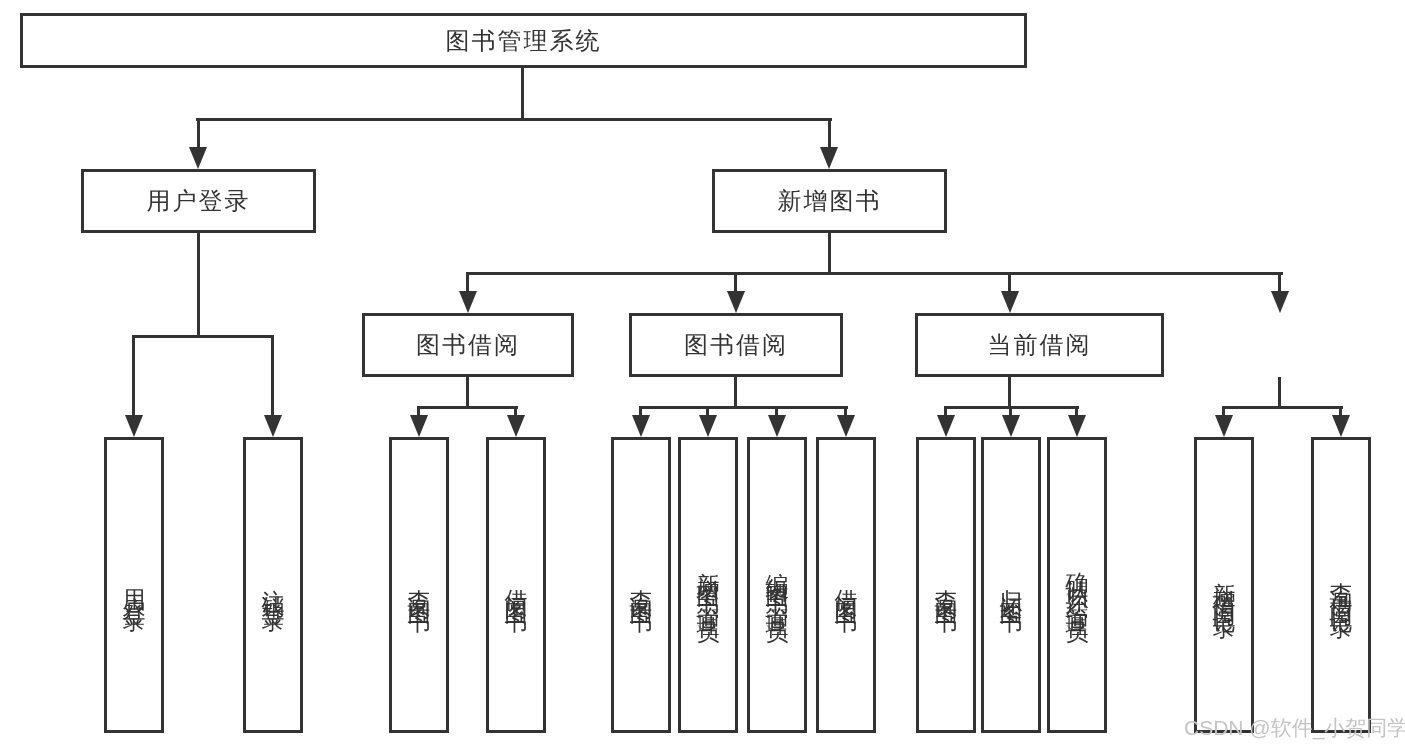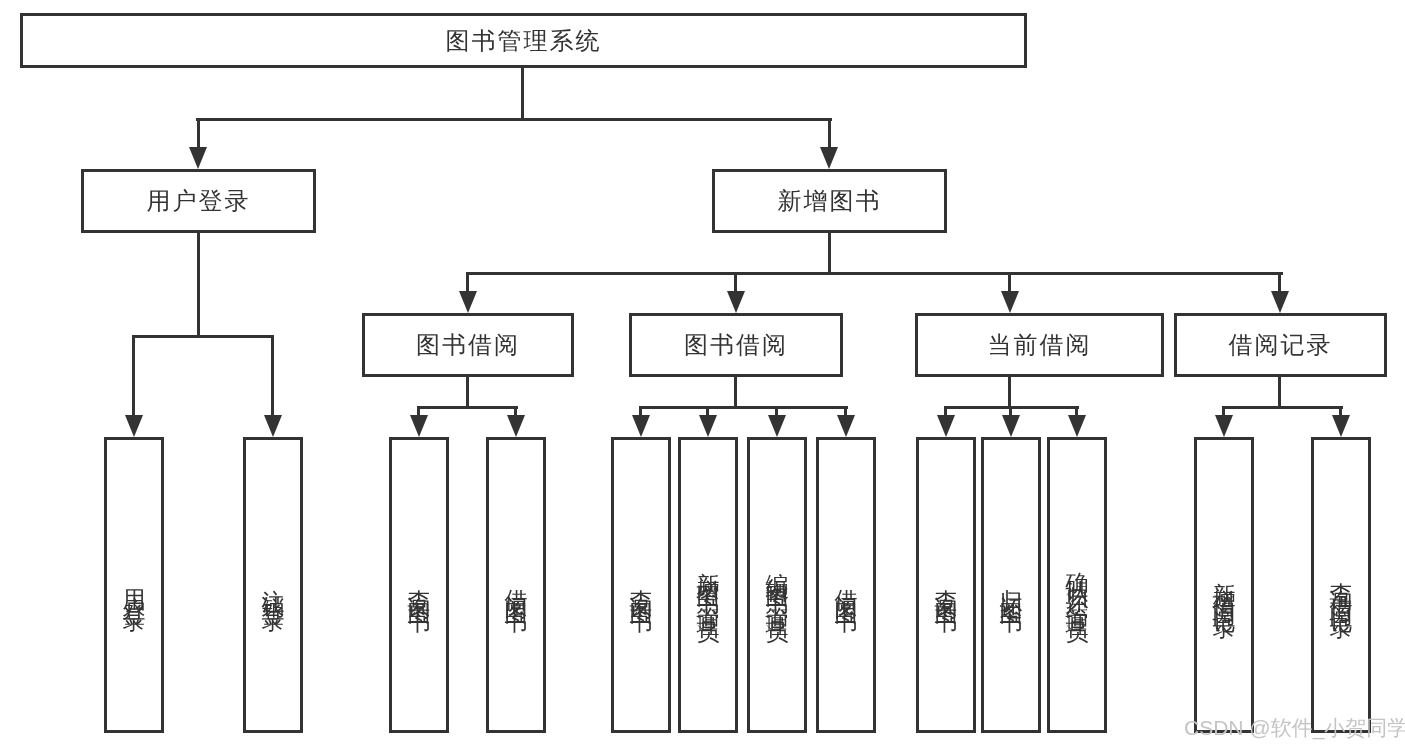--- a/index.html
+++ b/index.html
@@ -89,23 +89,20 @@
 
   <div class="node head" style="left:362px; top:313px; width:212px; height:64px;">
     <span>图书借阅</span>
   </div>
   <div class="node head" style="left:629px; top:313px; width:214px; height:64px;">
     <span>图书借阅</span>
   </div>
   <div class="node head" style="left:903px; top:313px; width:249px; height:64px;margin-left:12px;">
     <span>当前借阅</span>
   </div>
-  <div class="node head" style="left:1174px; top:313px; width:213px; height:64px;">
-    <span>借阅记录</span>
-  </div>
 
   <div class="vl" style="left:466px; top:377px; height:32px;"></div>
   <div class="hl" style="left:417px; top:406px; width:101px;"></div>
   <div class="vl" style="left:417px; top:406px; height:12px;"></div>
   <div class="ah" style="left:410px; top:415px;"></div>
   <div class="vl" style="left:514px; top:406px; height:12px;"></div>
   <div class="ah" style="left:507px; top:415px;"></div>
 
   <div class="vl" style="left:734px; top:377px; height:32px;"></div>
   <div class="hl" style="left:639px; top:406px; width:209px;"></div>

